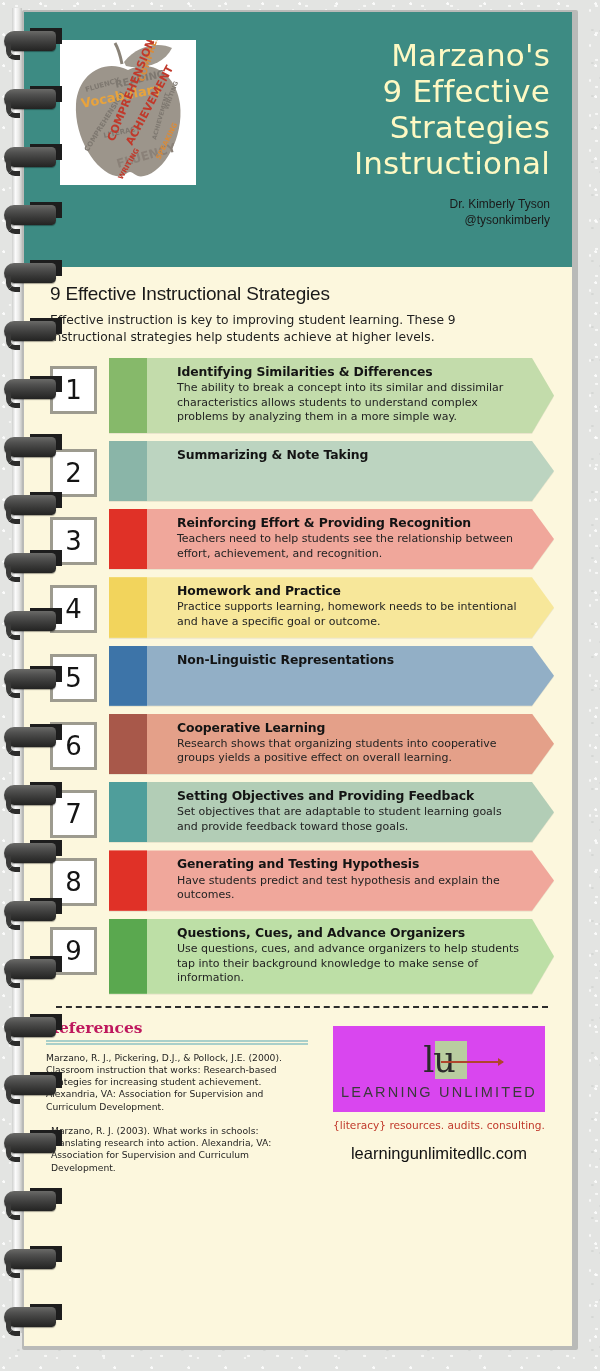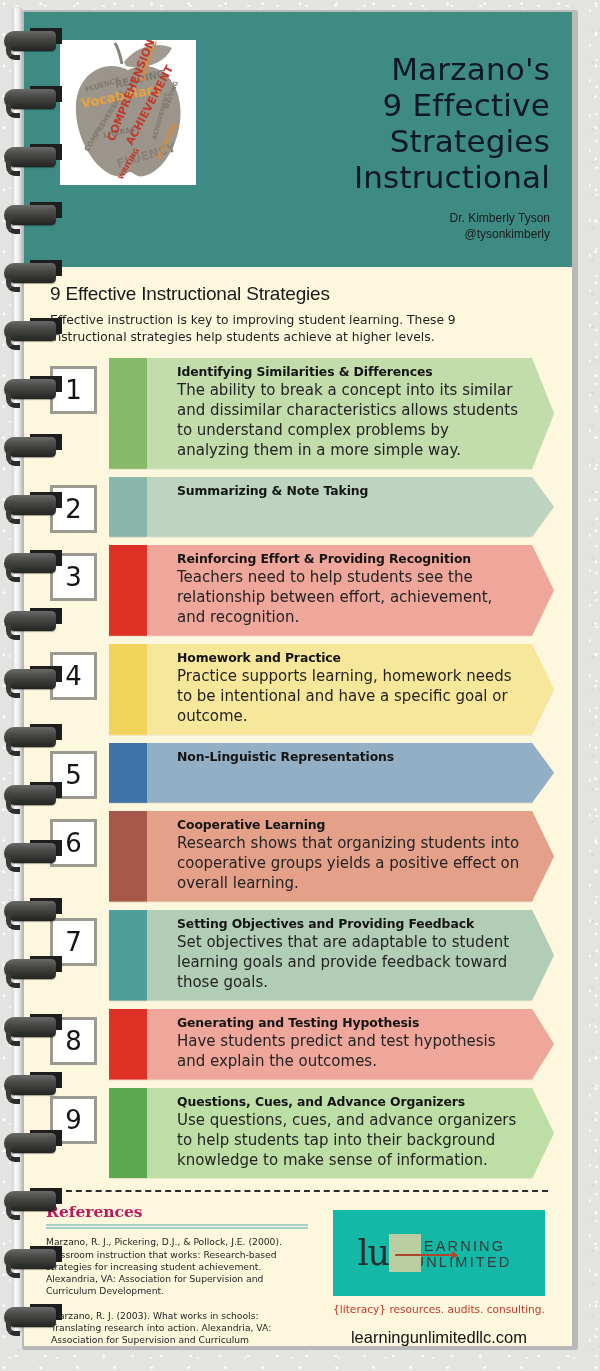--- a/index.html
+++ b/index.html
@@ -95,28 +95,28 @@
   }
   .apple-wrap{ position:absolute; inset:0; overflow:hidden; }
   .header-right{
     flex:1 1 auto;
     display:flex;
     flex-direction:column;
     align-items:flex-end;
     padding-right:8px;
   }
   .title{
-    color:#0f172a;
+    color:#fef9c3;
     font-family:"DejaVu Sans", sans-serif;
     font-size:31px;
     font-weight:400;
     line-height:1.16;
     text-align:right;
     letter-spacing:.2px;
-    margin-top:18px;
+    margin-top:4px;
   }
   .author{
     margin-top:14px;
     text-align:right;
     color:#1a1a1a;
     font-family:"Liberation Sans", sans-serif;
     font-size:12px;
     line-height:1.35;
   }
 
@@ -182,21 +182,21 @@
     font-family:"DejaVu Sans", sans-serif;
     font-weight:bold;
     font-size:12.4px;
     color:#141414;
     line-height:1.3;
     margin-bottom:1px;
     letter-spacing:-.1px;
   }
   .s-desc{
     font-family:"DejaVu Sans", sans-serif;
-    font-size:15px;
+    font-size:11px;
     line-height:1.33;
     color:#232323;
   }
 
   
   .divider{
     border:0;
     border-top:2px dashed #2c2c2c;
     margin:12px 6px 10px 6px;
   }
@@ -232,22 +232,23 @@
 
   .brand{
     flex:1 1 auto;
     display:flex;
     flex-direction:column;
     align-items:center;
     padding-top:8px;
   }
   .logo-box{
     width:212px; height:86px;
-    background:#14b8a6;
+    background:#d946ef;
     display:flex;
+    flex-direction:column;
     align-items:center;
     justify-content:center;
     position:relative;
   }
   .logo-mark{
     position:relative;
     height:46px; width:120px;
     display:flex; align-items:center; justify-content:center;
   }
   .logo-sq{

